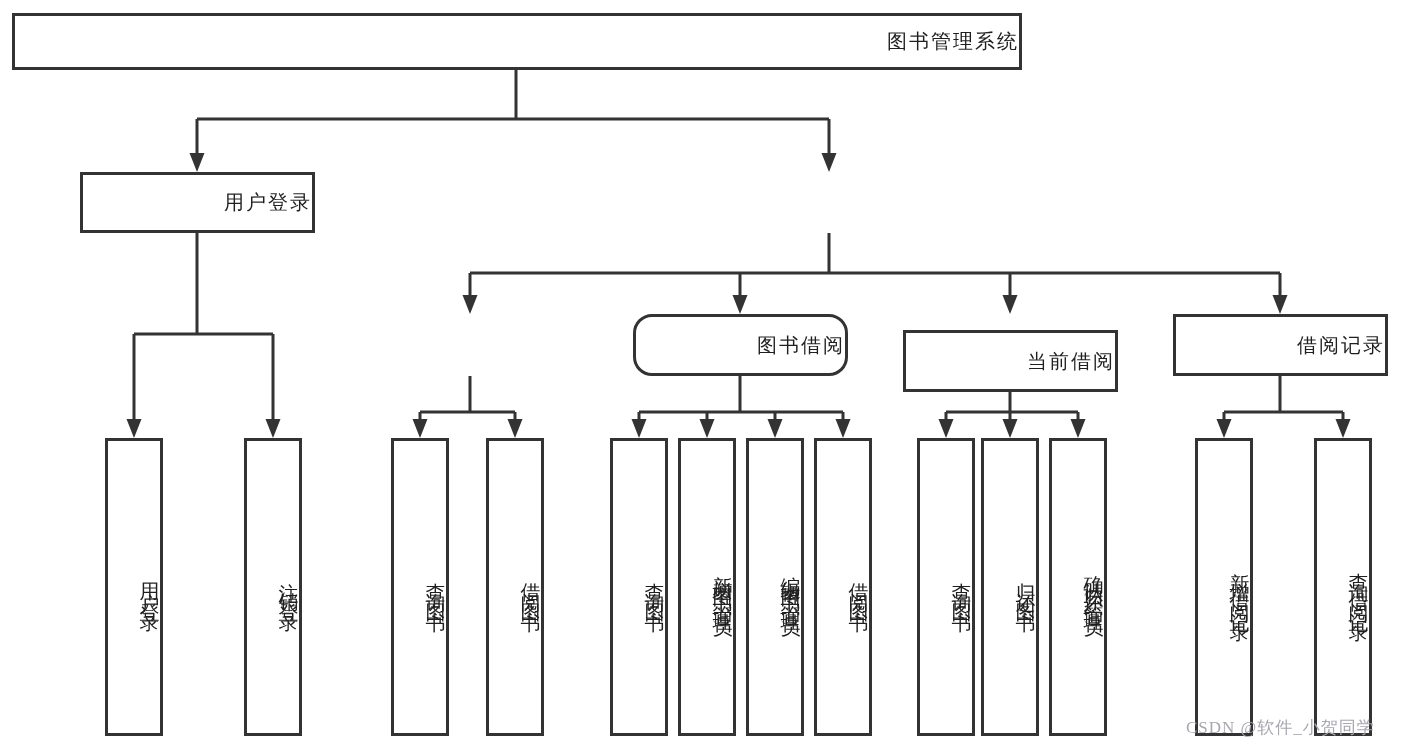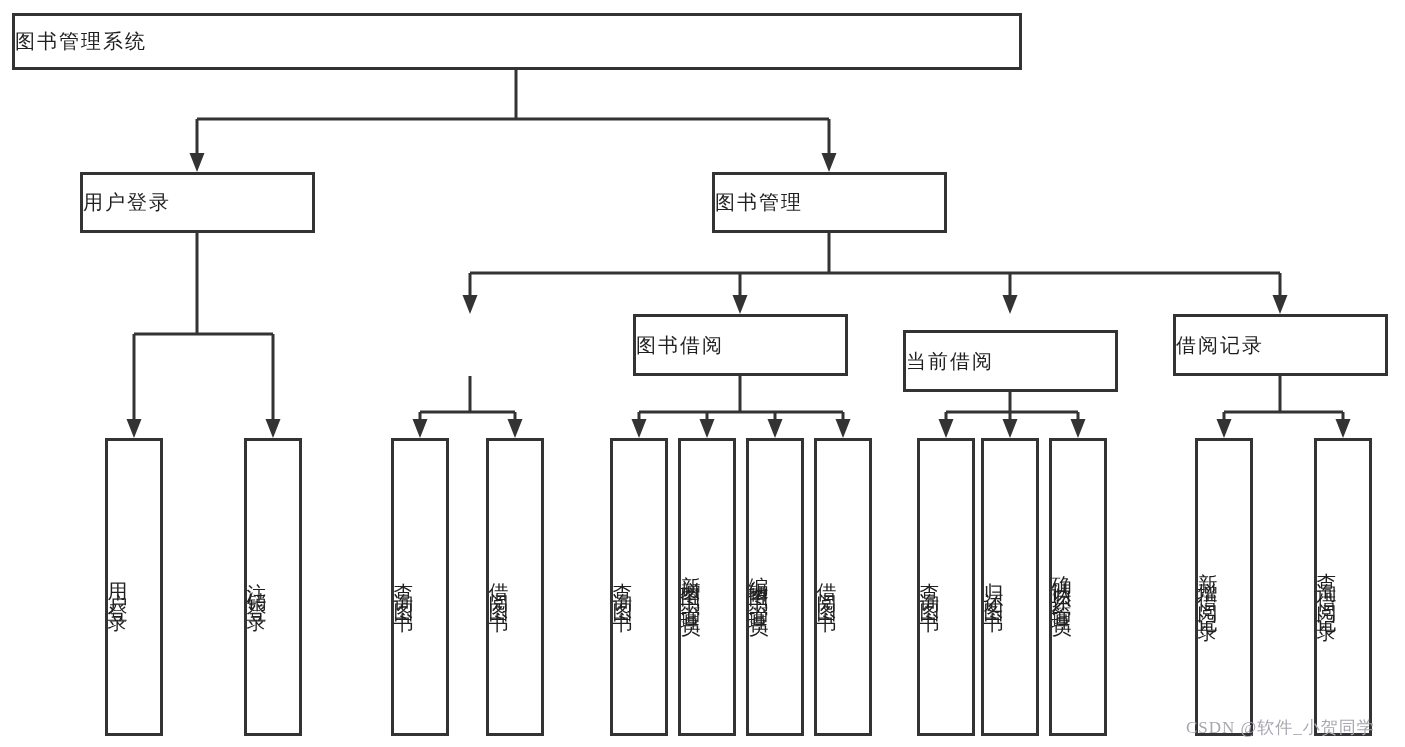--- a/index.html
+++ b/index.html
@@ -23,21 +23,21 @@
     height: 747px;
     pointer-events: none;
   }
   .box {
     position: absolute;
     box-sizing: border-box;
     border: 3px solid #333333;
     background: #ffffff;
     display: flex;
     align-items: center;
-    justify-content: flex-start;
+    justify-content: flex-end;
     color: #1f1f1f;
     z-index: 2;
   }
   .box.h .label {
     font-size: 20px;
     letter-spacing: 2px;
     white-space: nowrap;
   }
   .box.v .label {
     writing-mode: vertical-lr;
@@ -135,25 +135,22 @@
     </g>
   </svg>
 
   <div class="box h" style="left:12px; top:13px; width:1010px; height:57px;">
     <span class="label">图书管理系统</span>
   </div>
 
   <div class="box h" style="left:80px; top:172px; width:235px; height:61px;">
     <span class="label">用户登录</span>
   </div>
-  <div class="box h" style="left:712px; top:172px; width:235px; height:61px;">
-    <span class="label">图书管理</span>
-  </div>
-
-  <div class="box h" style="left:633px; top:314px; width:215px; height:62px;">
+
+  <div class="box h" style="left:633px; top:314px; width:215px; height:62px;border-radius:19px;">
     <span class="label">图书借阅</span>
   </div>
   <div class="box h" style="left:903px; top:314px; width:215px; height:62px;margin-top:16px;">
     <span class="label">当前借阅</span>
   </div>
   <div class="box h" style="left:1173px; top:314px; width:215px; height:62px;">
     <span class="label">借阅记录</span>
   </div>
 
   <div class="box v" style="left:105px; top:438px; width:58px; height:298px;">

